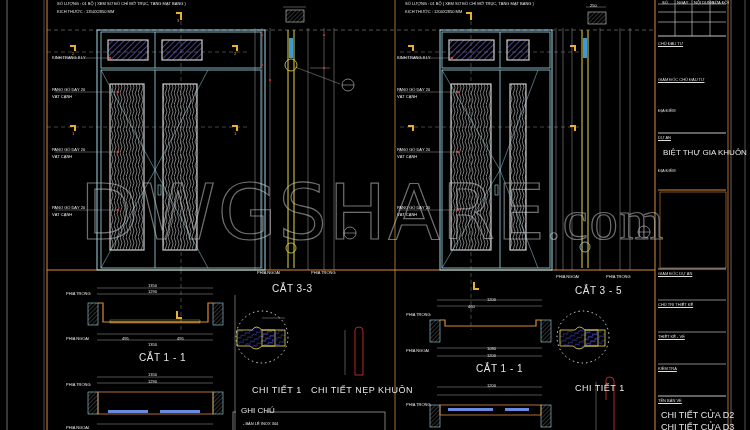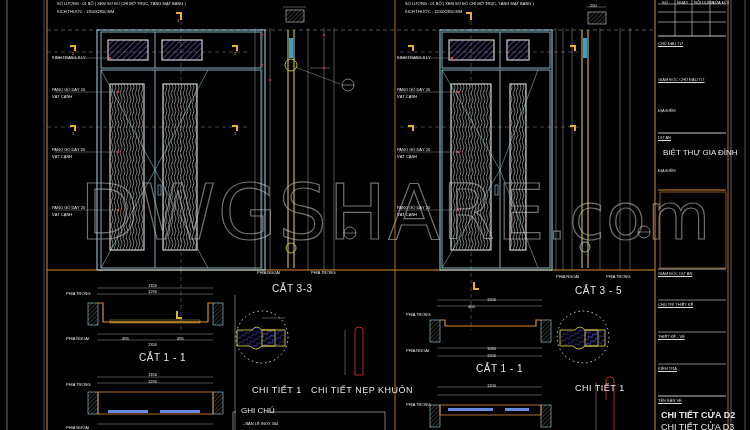--- a/index.html
+++ b/index.html
@@ -5,21 +5,21 @@
   html,body{margin:0;padding:0;background:#000;}
   body{width:750px;height:430px;overflow:hidden;position:relative;font-family:"Liberation Sans",sans-serif;color:#e8e8e8;}
   .abs{position:absolute;}
   svg{position:absolute;left:0;top:0;}
   .t{position:absolute;white-space:nowrap;font-family:"Liberation Sans",sans-serif;color:#e6e6e6;}
   .tiny{font-size:4px;line-height:5px;}
   .title{font-size:10px;letter-spacing:0.5px;}
   .ul{}
   .tb-label{font-size:4px;text-decoration:underline;color:#ddd;}
   .watermark{position:absolute;left:80px;top:168px;font-family:"DejaVu Sans",sans-serif;font-size:76px;letter-spacing:2px;color:transparent;-webkit-text-stroke:1.2px rgba(200,200,200,0.55);white-space:nowrap;}
-  .wm-com{font-size:64px;}
+  .wm-com{font-size:56px;font-family:Liberation Serif, serif;}
 </style>
 </head>
 <body>
 
 <div class="abs" style="left:0;top:0;width:750px;height:430px;">
 <svg width="750" height="430" viewBox="0 0 750 430">
   <defs>
     <pattern id="hatch" width="4" height="4" patternUnits="userSpaceOnUse" patternTransform="rotate(45)">
       <line x1="0" y1="0" x2="0" y2="4" stroke="#7a6ad8" stroke-width="1.2"></line>
     </pattern>
@@ -351,22 +351,22 @@
 <div>
   <div class="t tiny" style="left:662px;top:0px;">SỐ</div>
   <div class="t tiny" style="left:677px;top:0px;">NGÀY</div>
   <div class="t tiny" style="left:694px;top:0px;">NỘI DUNG</div>
   <div class="t tiny" style="left:712px;top:0px;">SỬA ĐỔI</div>
 
   <div class="t tb-label" style="left:658px;top:41px;">CHỦ ĐẦU TƯ</div>
   <div class="t tb-label" style="left:658px;top:77px;">GIÁM ĐỐC CHỦ ĐẦU TƯ</div>
   <div class="t tb-label" style="left:658px;top:108px;text-decoration:none;">ĐỊA ĐIỂM</div>
   <div class="t tb-label" style="left:658px;top:135px;">DỰ ÁN</div>
-  <div class="t" style="left:663px;top:148px;font-size:8px;">BIỆT THỰ GIA ĐÌNH</div>
+  <div class="t" style="left:663px;top:148px;font-size:8px;">BIỆT THỰ GIA KHUÔN</div>
   <div class="t tb-label" style="left:658px;top:168px;text-decoration:none;">ĐỊA ĐIỂM</div>
   <div class="t tb-label" style="left:658px;top:271px;">GIÁM ĐỐC DỰ ÁN</div>
   <div class="t tb-label" style="left:658px;top:302px;">CHỦ TRÌ THIẾT KẾ</div>
   <div class="t tb-label" style="left:658px;top:334px;">THIẾT KẾ - VẼ</div>
   <div class="t tb-label" style="left:658px;top:366px;">KIỂM TRA</div>
   <div class="t tb-label" style="left:658px;top:398px;">TÊN BẢN VẼ</div>
-  <div class="t" style="left:661px;top:410px;font-size:9px;font-weight:bold;">CHI TIẾT CỬA D2</div>
+  <div class="t" style="left:661px;top:410px;font-size:9px;">CHI TIẾT CỬA D2</div>
   <div class="t" style="left:661px;top:422px;font-size:9px;">CHI TIẾT CỬA D3</div>
 </div>
 
 </body></html>

